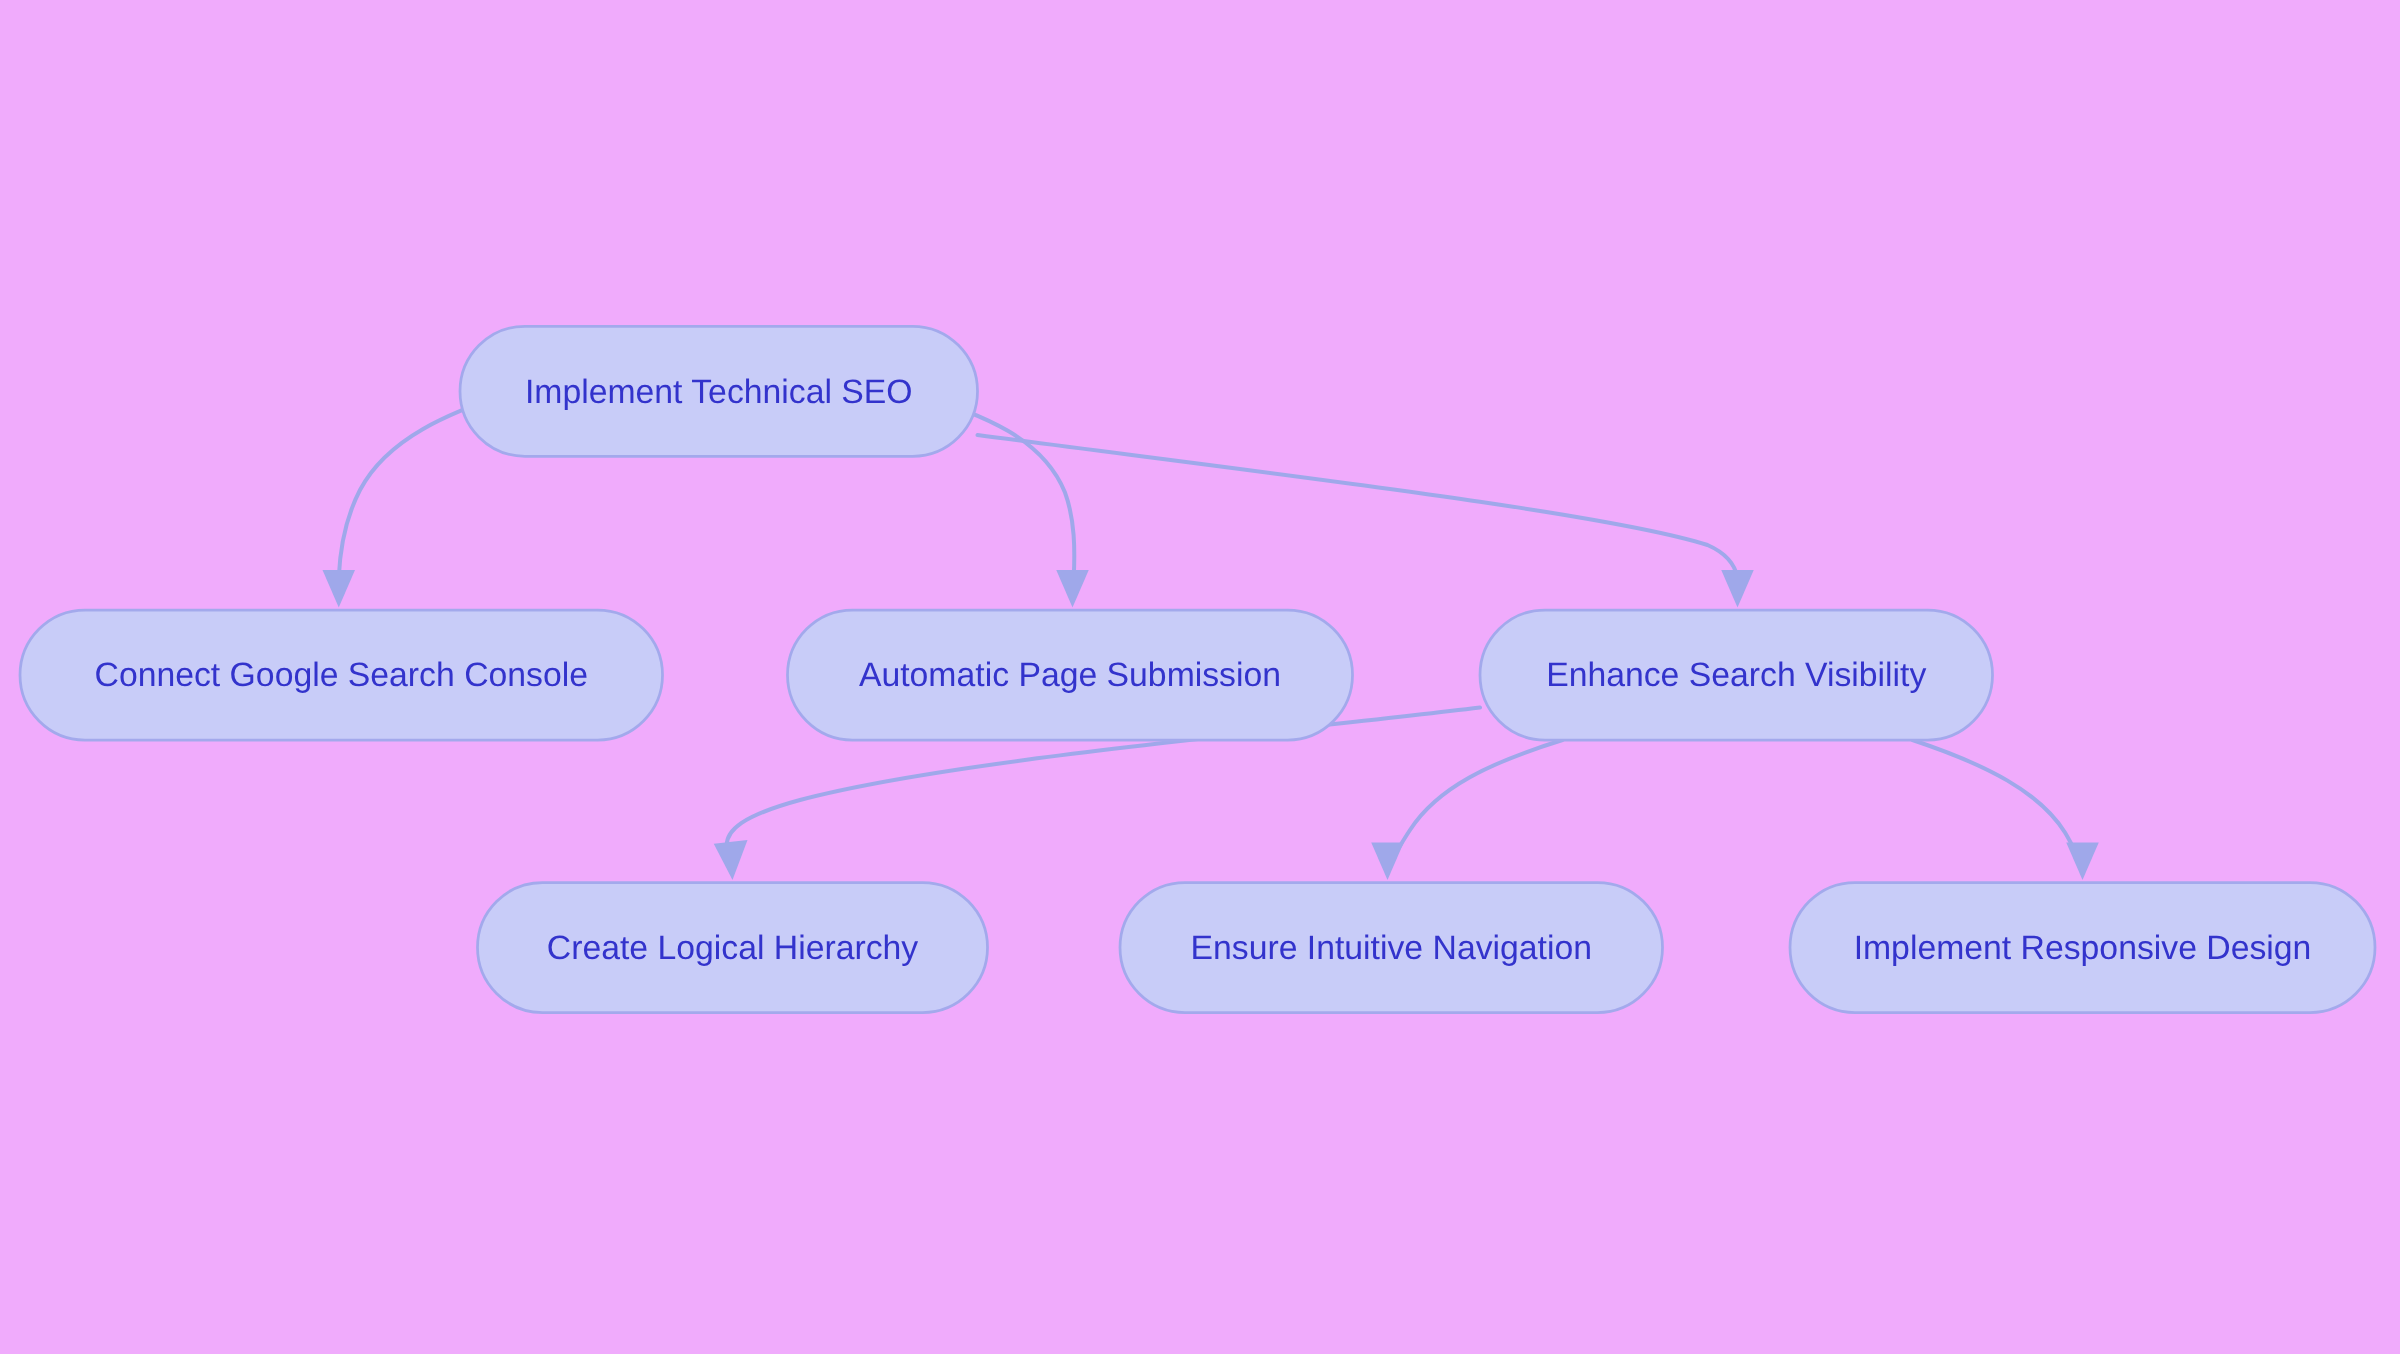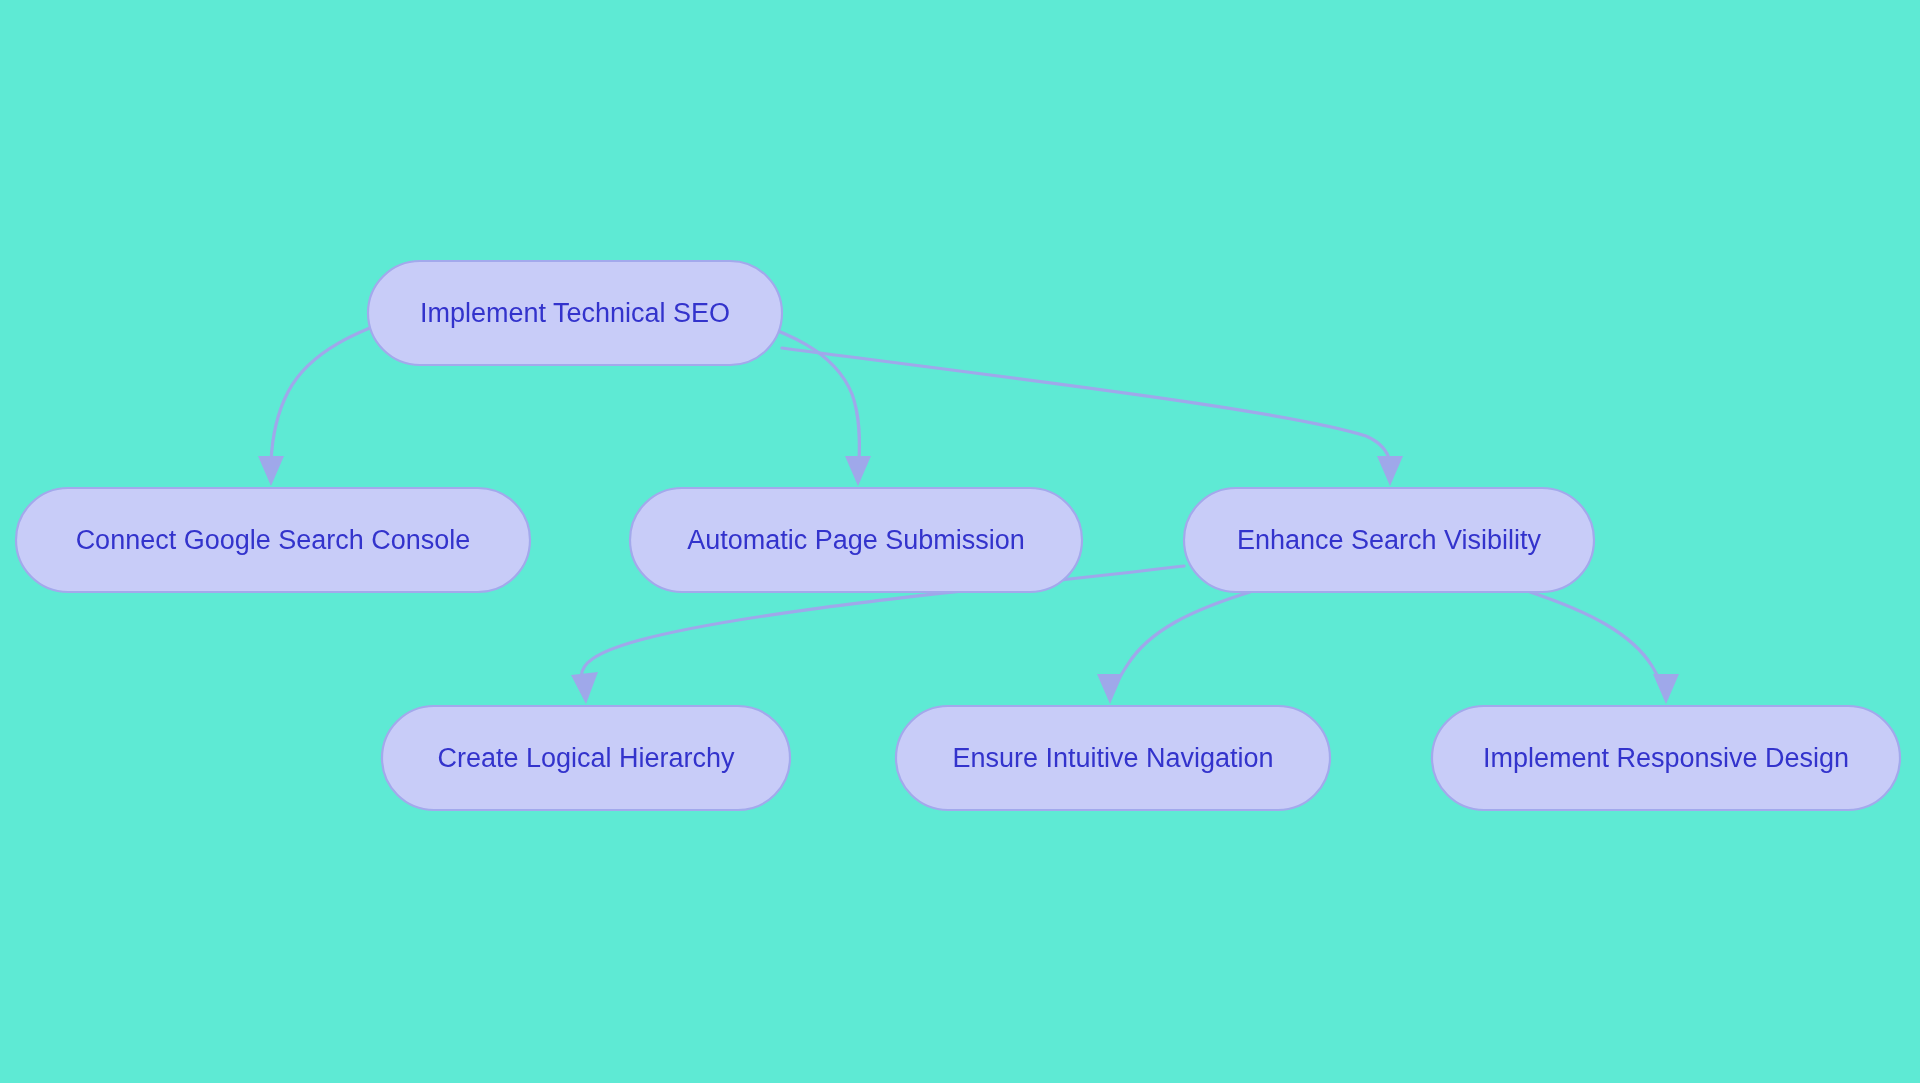--- a/index.html
+++ b/index.html
@@ -10,21 +10,21 @@
   body {
     width: 1920px;
     height: 1083px;
     overflow: hidden;
     font-family: "Liberation Sans", sans-serif;
   }
   #flowchart-root {
     position: relative;
     width: 1920px;
     height: 1083px;
-    background: #5eead4;
+    background: #f0abfc;
   }
   svg#diagram {
     display: block;
     width: 1920px;
     height: 1083px;
   }
   .edge-path {
     fill: none;
     stroke: #9fa8ea;
     stroke-width: 3.2;

